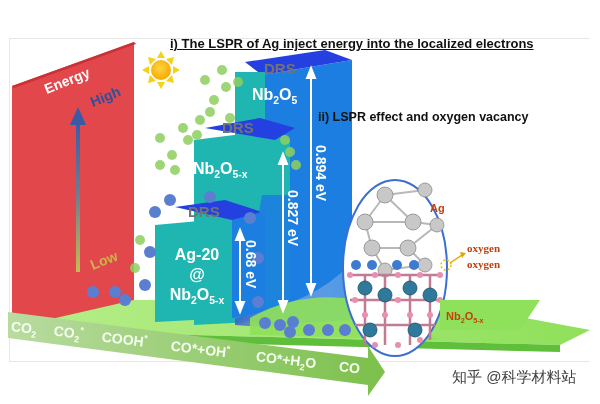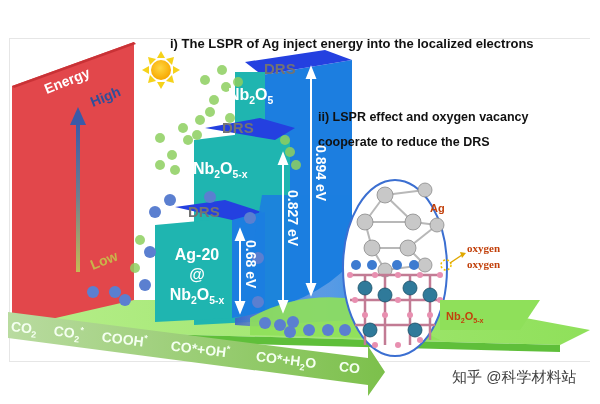--- a/index.html
+++ b/index.html
@@ -1,20 +1,20 @@
 <!DOCTYPE html>
 <html><head>
 <meta charset="utf-8">
 <style>
   html,body{margin:0;padding:0;background:#ffffff;}
   body{width:600px;height:404px;position:relative;overflow:hidden;font-family:"Liberation Sans",sans-serif;}
   .abs{position:absolute;}
   .frame{position:absolute;left:9px;top:38px;width:580px;height:322px;border:1px solid #e6e6e6;border-right:none;}
-  .title1{left:170px;top:36px;font-size:13px;font-weight:bold;color:#111;white-space:nowrap;}
-  .title2{left:318px;top:105px;font-size:12.5px;font-weight:bold;color:#111;white-space:nowrap;line-height:25px;}
+  .title1{left:170px;top:36px;font-size:13px;font-weight:bold;color:#111;white-space:nowrap;text-decoration:underline;}
+  .title2{left:318px;top:105px;font-size:12.5px;font-weight:bold;color:#111;white-space:nowrap;line-height:25px;text-align:center;}
   .energy-label{left:42px;top:82px;font-size:14px;font-weight:bold;color:#fff;transform:rotate(-22deg);transform-origin:left top;}
   .high-label{left:88px;top:95px;font-size:14px;font-weight:bold;color:#2f4f9a;transform:rotate(-22deg);transform-origin:left top;}
   .low-label{left:88px;top:258px;font-size:14px;font-weight:bold;color:#c9b44a;transform:rotate(-22deg);transform-origin:left top;}
   .blk-text{color:#fff;font-weight:bold;text-align:center;}
   .drs{color:#737373;font-weight:bold;font-size:15px;}
   .ev{color:#fff;font-weight:bold;font-size:14px;writing-mode:vertical-rl;white-space:nowrap;}
   .flow{color:#f4fff0;font-weight:bold;font-size:14px;white-space:nowrap;}
   .lbl{color:#c2410c;font-weight:bold;font-size:11px;white-space:nowrap;}
   .wm{left:452px;top:368px;font-size:15px;color:#404040;white-space:nowrap;}
   sub{font-size:65%;}
@@ -235,32 +235,31 @@
         <circle cx="309" cy="330" r="6"></circle>
         <circle cx="328" cy="330" r="6"></circle>
         <circle cx="345" cy="330" r="6"></circle>
     </g>
   </g>
 </svg>
 
 <div class="abs title1">i) The LSPR of Ag inject energy into the localized electrons</div>
 <div class="abs title2">
   <div>ii) LSPR effect and oxygen vacancy</div>
-  <div>cooperate to reduce the DRS</div>
 </div>
 
 <div class="abs energy-label">Energy</div>
 <div class="abs high-label">High</div>
 <div class="abs low-label">Low</div>
 
 <div class="abs drs" style="left:264px;top:60px;">DRS</div>
 <div class="abs drs" style="left:222px;top:119px;">DRS</div>
 <div class="abs drs" style="left:188px;top:203px;">DRS</div>
 
-<div class="abs blk-text" style="left:228px;top:86px;font-size:16px;">
+<div class="abs blk-text" style="left:252px;top:86px;font-size:16px;">
   <span>Nb</span><sub>2</sub><span>O</span><sub>5</sub>
 </div>
 <div class="abs blk-text" style="left:193px;top:160px;font-size:16px;">
   <span>Nb</span><sub>2</sub><span>O</span><sub>5-x</sub>
 </div>
 <div class="abs blk-text" style="left:158px;top:245px;font-size:16px;line-height:20px;width:78px;">
   <div>Ag-20</div>
   <div>@</div>
   <div><span>Nb</span><sub>2</sub><span>O</span><sub>5-x</sub></div>
 </div>

